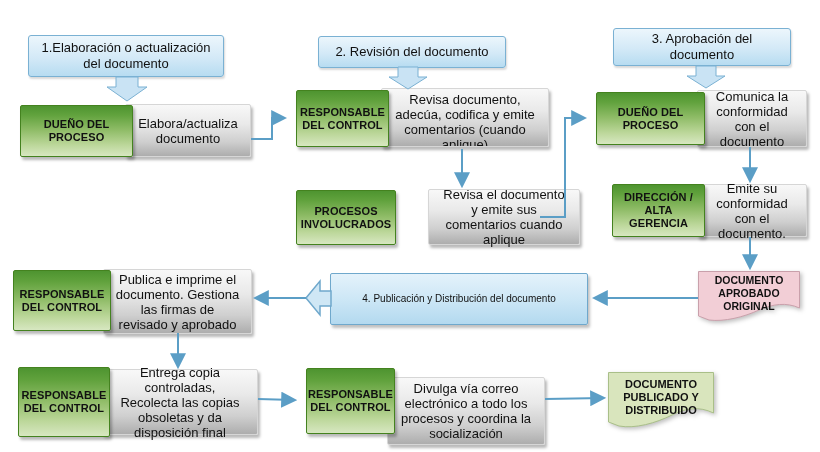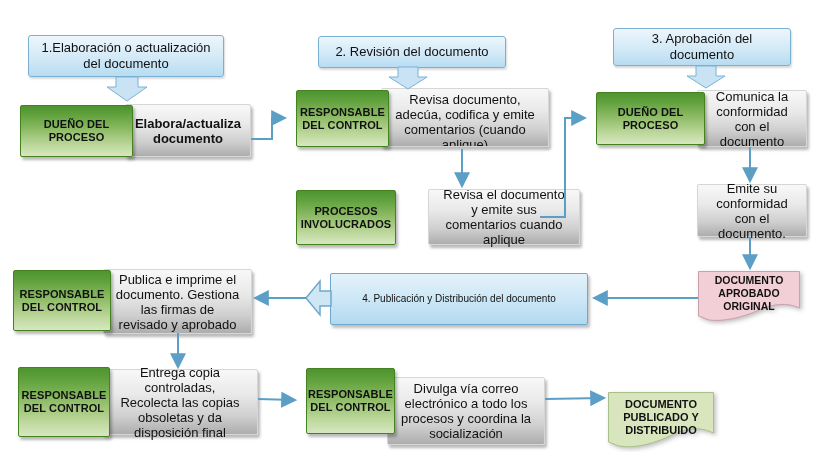--- a/index.html
+++ b/index.html
@@ -54,21 +54,21 @@
   <div class="box callout" style="left:318px;top:36px;width:188px;height:32px;">
     <span>2. Revisión  del documento</span>
   </div>
   <div class="box callout" style="left:613px;top:28px;width:178px;height:38px;">
     <span>3. Aprobación del documento</span>
   </div>
 
   <div class="box green" style="left:12px;top:105px;width:113px;height:52px;">
     <span>DUEÑO DEL PROCESO</span>
   </div>
-  <div class="box gray" style="left:125px;top:104px;width:126px;height:53px;font-weight:bold;">
+  <div class="box gray" style="left:125px;top:104px;width:126px;height:53px;">
     <span>Elabora/actualiza documento</span>
   </div>
 
   <div class="box green" style="left:288px;top:90px;width:93px;height:57px;">
     <span>RESPONSABLE DEL CONTROL</span>
   </div>
   <div class="box gray clip" style="left:381px;top:88px;width:168px;height:59px;">
     <span>Revisa documento, adecúa, codifica y emite comentarios (cuando aplique)</span>
   </div>
 
@@ -79,20 +79,23 @@
     <span>Comunica la conformidad con el documento</span>
   </div>
 
   <div class="box green" style="left:288px;top:190px;width:100px;height:55px;">
     <span>PROCESOS INVOLUCRADOS</span>
   </div>
   <div class="box gray" style="left:388px;top:189px;width:152px;height:56px;margin-left:40px;">
     <span>Revisa el documento y emite sus comentarios cuando aplique</span>
   </div>
 
+  <div class="box green" style="left:604px;top:184px;width:93px;height:53px;">
+    <span>DIRECCIÓN / ALTA GERENCIA</span>
+  </div>
   <div class="box gray" style="left:697px;top:184px;width:110px;height:53px;">
     <span>Emite su conformidad con el documento.</span>
   </div>
 
   <div class="docshape" style="left:698px;top:271px;width:102px;height:54px;">
     <svg width="102" height="54" viewBox="0 0 102 54">
       <path d="M0.5,0.5 H101.5 V37 C88,31 75,33 61,39 C46,46 26,51 11,49 L0.5,45 Z" fill="#f2ced6" stroke="#c9a0ab" stroke-width="1"></path>
     </svg>
     <div class="doclabel pink">DOCUMENTO APROBADO ORIGINAL</div>
   </div>
@@ -115,21 +118,21 @@
     <span>Entrega copia controladas, Recolecta las copias obsoletas y da disposición final</span>
   </div>
 
   <div class="box green" style="left:298px;top:368px;width:89px;height:66px;">
     <span>RESPONSABLE DEL CONTROL</span>
   </div>
   <div class="box gray" style="left:387px;top:365px;width:158px;height:68px;margin-top:12px;">
     <span>Divulga vía  correo electrónico a todo los procesos  y coordina la socialización</span>
   </div>
 
-  <div class="docshape" style="left:608px;top:372px;width:106px;height:60px;margin-top:20px;">
+  <div class="docshape" style="left:608px;top:372px;width:106px;height:60px;">
     <svg width="106" height="60" viewBox="0 0 106 60">
       <path d="M0.5,0.5 H105.5 V41 C91,34 78,36 64,43 C48,51 27,57 11,54 L0.5,50 Z" fill="#d9e5bd" stroke="#a9bf88" stroke-width="1"></path>
     </svg>
     <div class="doclabel greendoc">DOCUMENTO PUBLICADO Y DISTRIBUIDO</div>
   </div>
 
   <svg class="overlay" width="820" height="452" viewBox="0 0 820 452">
     <defs>
       <marker id="ah" viewBox="0 0 10 10" refX="8" refY="5" markerWidth="8" markerHeight="8" orient="auto">
         <path d="M0,0 L10,5 L0,10 Z" fill="#5b9ec6"></path>

